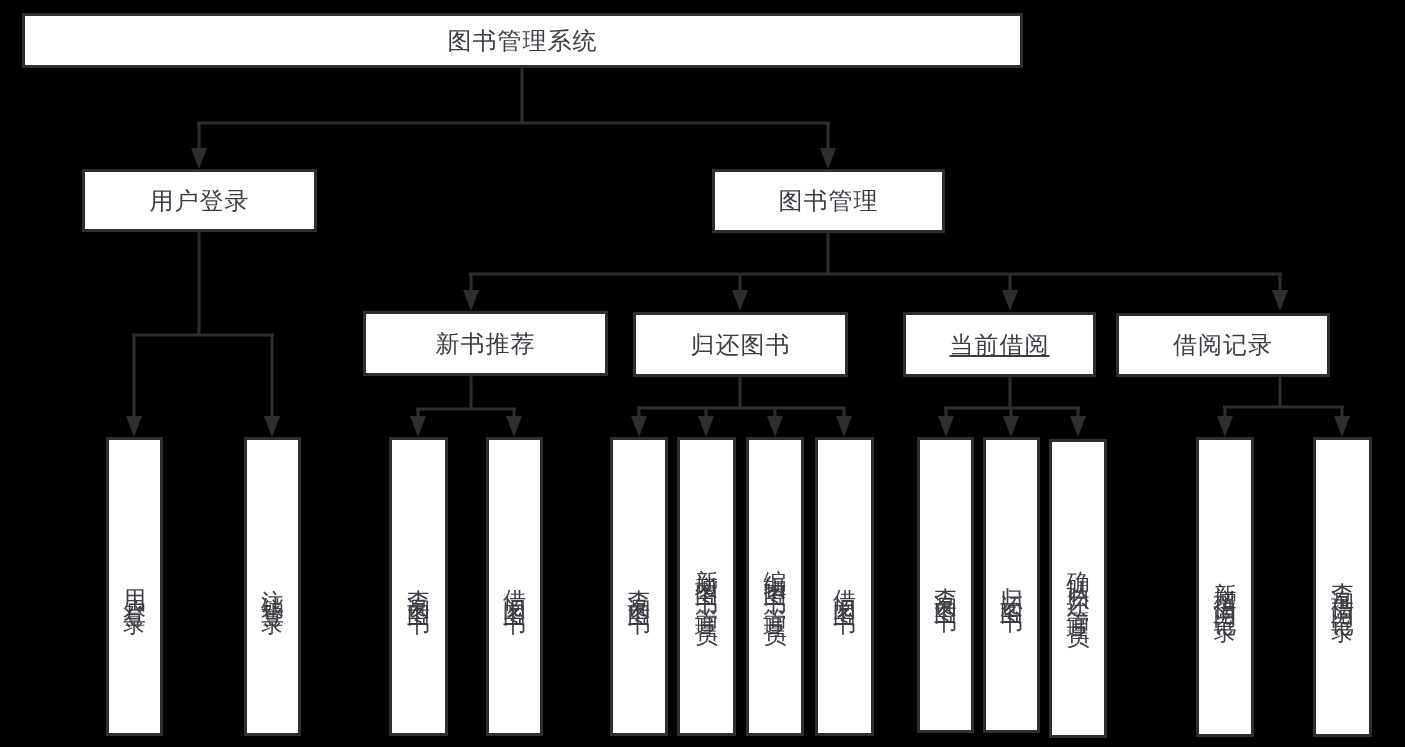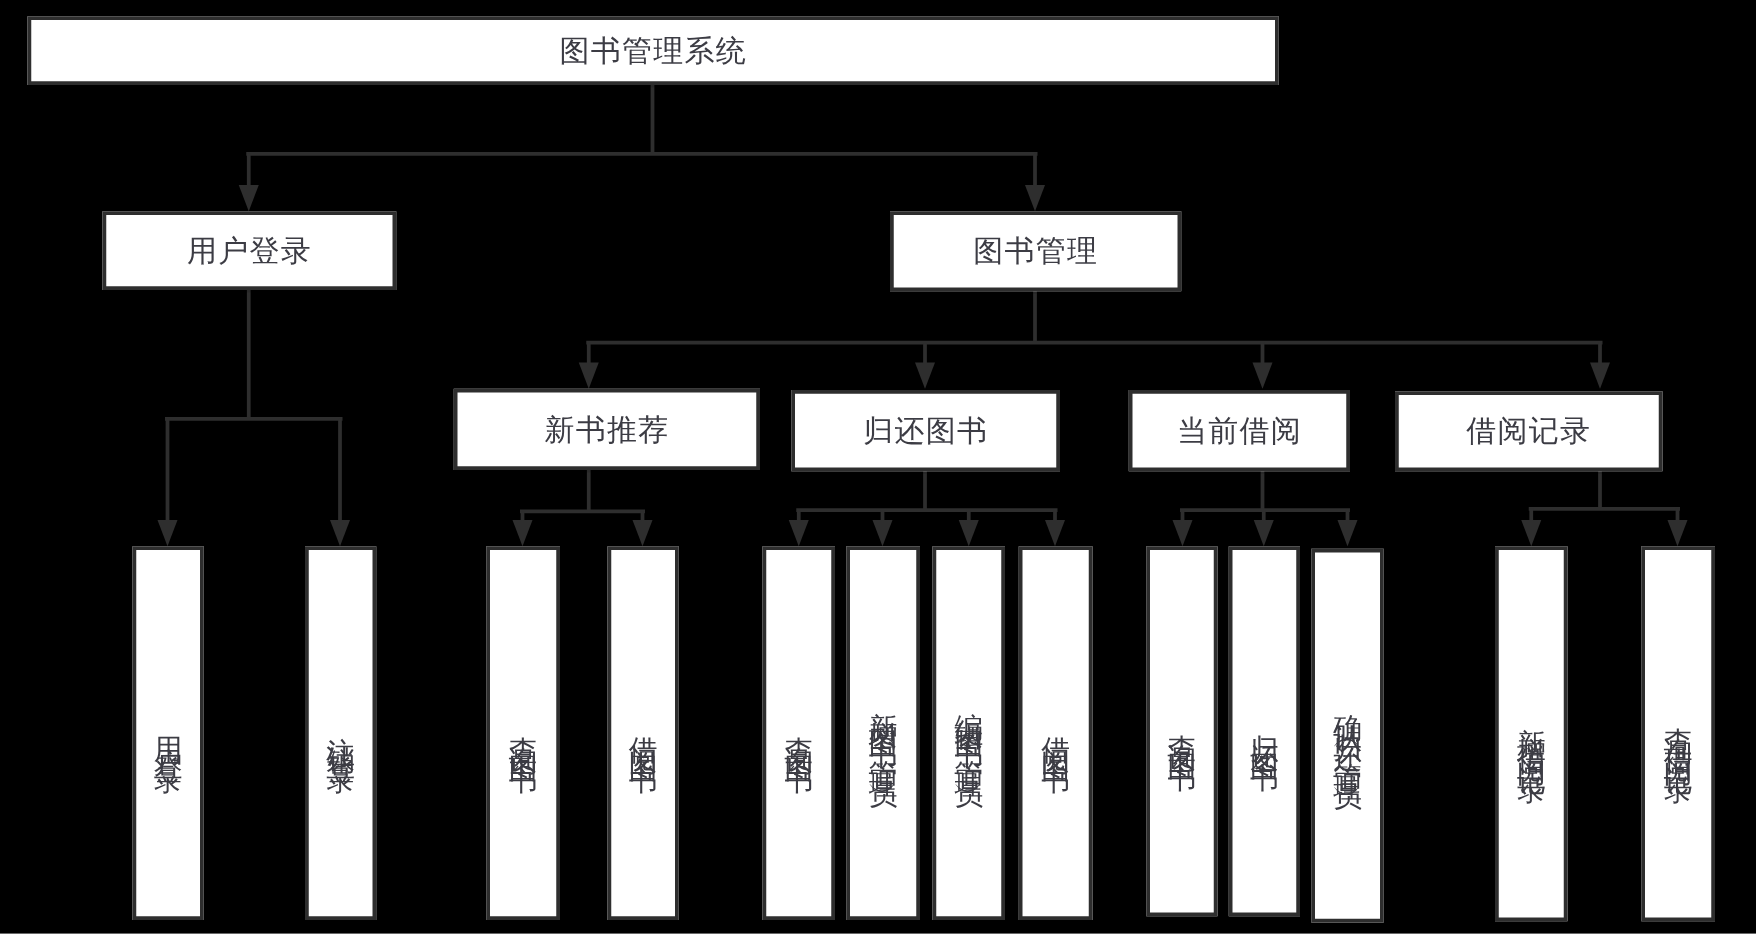--- a/index.html
+++ b/index.html
@@ -112,21 +112,21 @@
       </div>
       <div class="node h" style="left: 712px; top: 169px; width: 233px; height: 64px;">
         <span>图书管理</span>
       </div>
       <div class="node h" style="left: 363px; top: 311px; width: 245px; height: 65px;">
         <span>新书推荐</span>
       </div>
       <div class="node h" style="left: 633px; top: 312px; width: 215px; height: 65px;">
         <span>归还图书</span>
       </div>
-      <div class="node h" style="left: 903px; top: 312px; width: 177px; height: 65px;">
+      <div class="node h" style="left: 903px; top: 312px; width: 193px; height: 65px; text-decoration: underline;">
         <span>当前借阅</span>
       </div>
       <div class="node h" style="left: 1116px; top: 313px; width: 214px; height: 64px;">
         <span>借阅记录</span>
       </div>
       <div class="node v" style="left: 106px; top: 437px; width: 57px; height: 299px;">
         <span>用户登录</span>
       </div>
       <div class="node v" style="left: 244px; top: 437px; width: 57px; height: 299px;">
         <span>注销登录</span>

